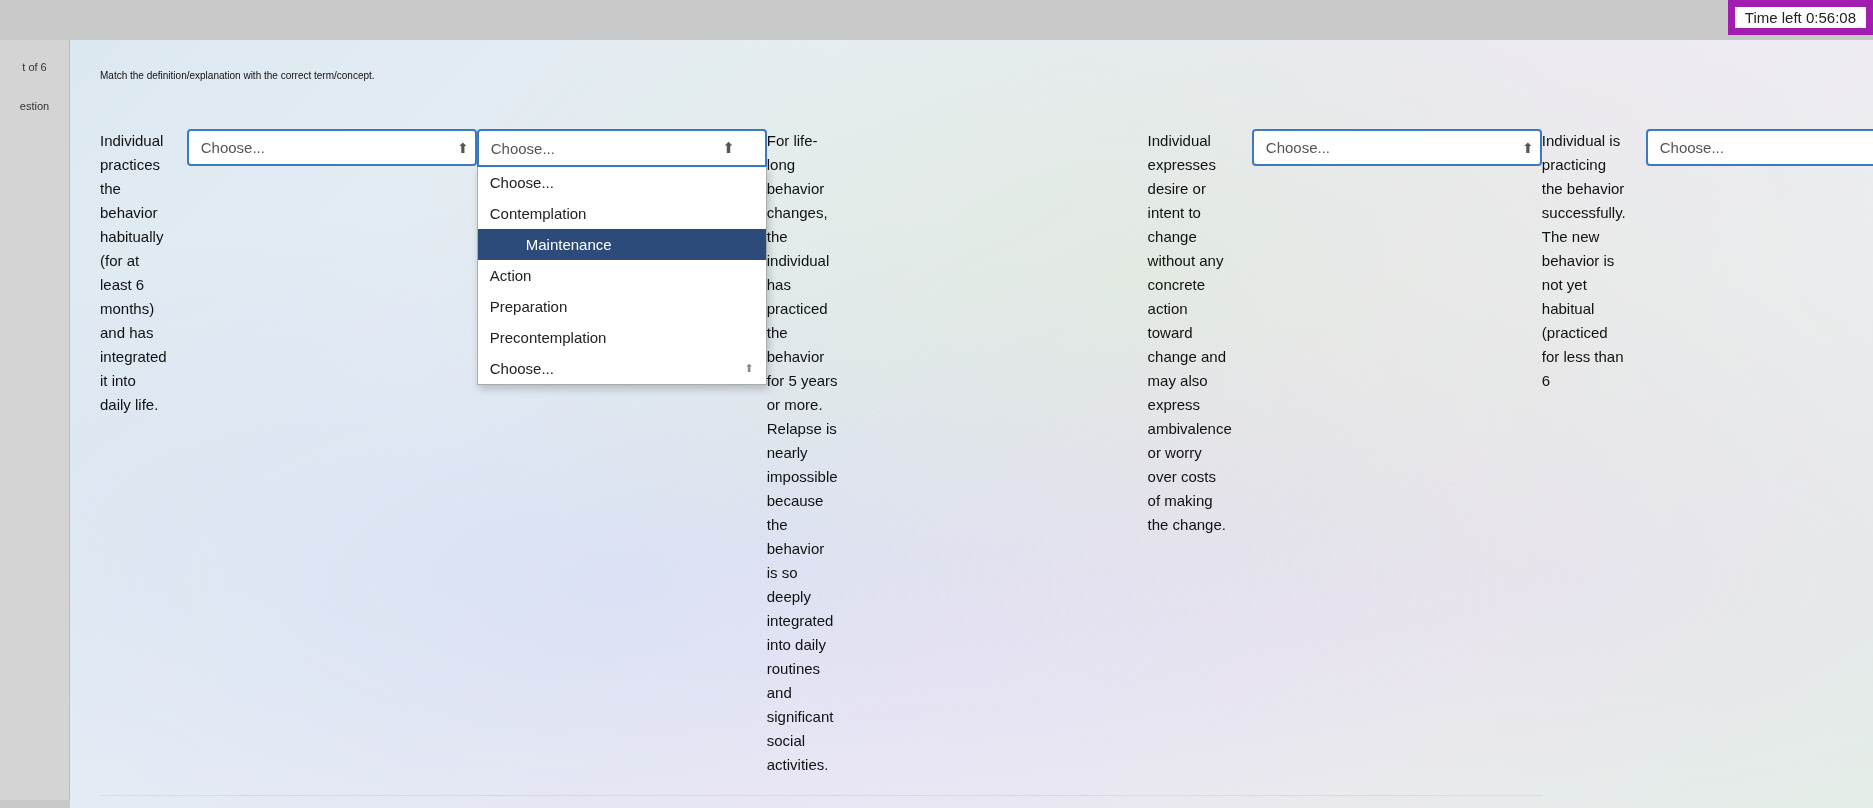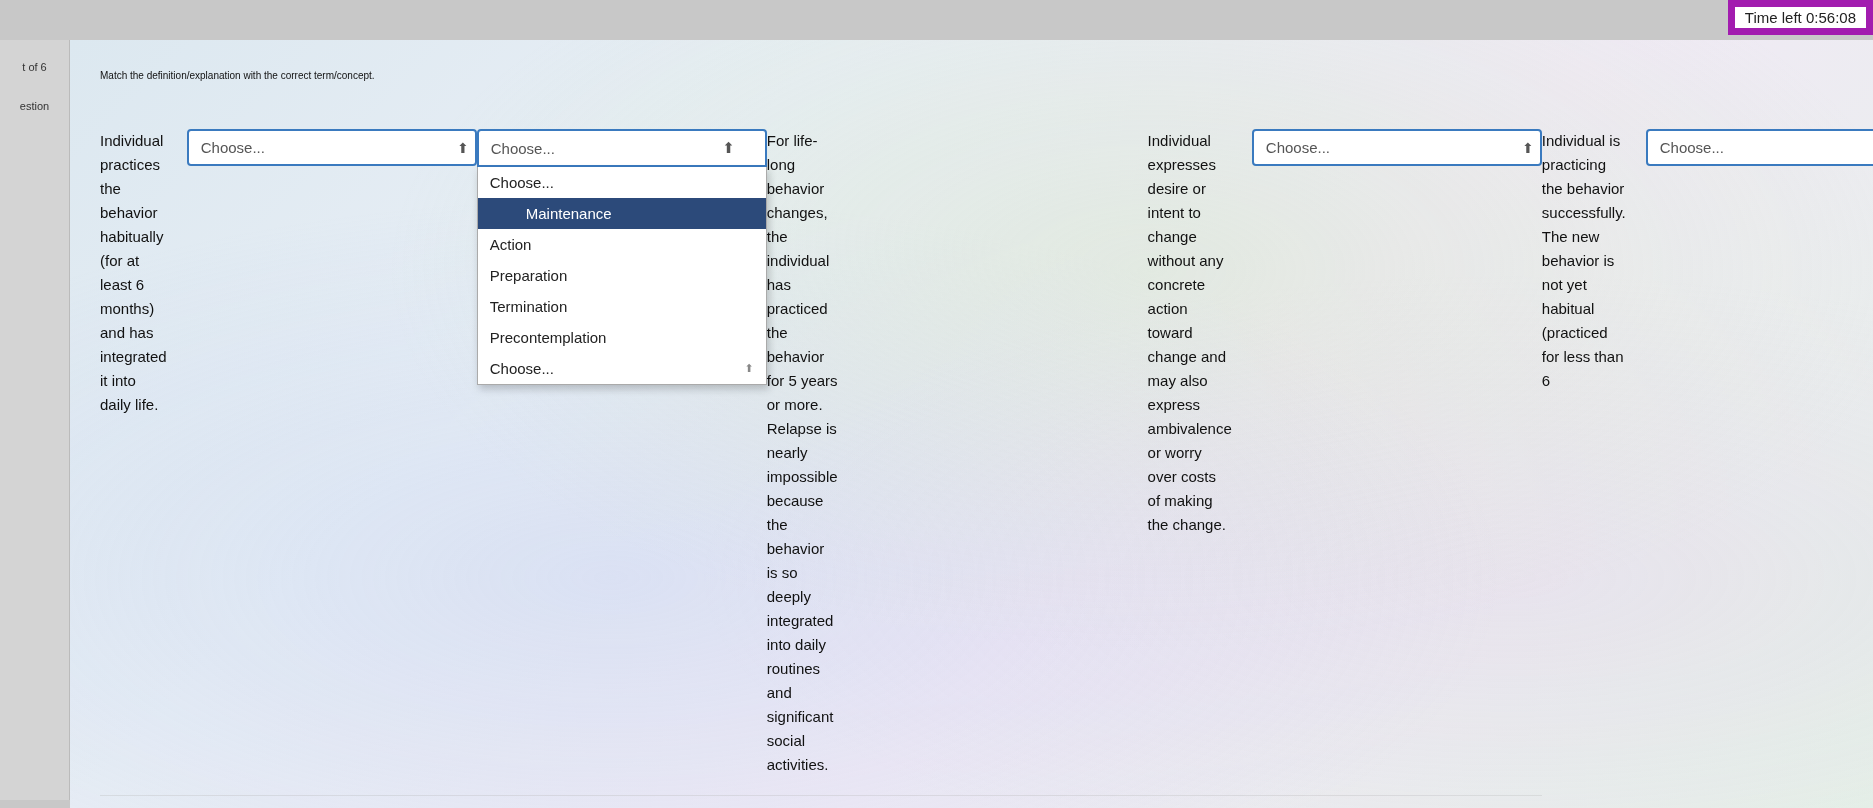--- a/index.html
+++ b/index.html
@@ -226,24 +226,24 @@
     </div>
 
     <div class="question-row" style="align-items: flex-start; position: relative;">
       <div class="dropdown-open-wrapper" style="position: relative; z-index: 500;">
         <div class="dropdown-trigger">
           <span>Choose...</span>
           <span>⬆</span>
         </div>
         <div class="dropdown-list">
           <div class="dropdown-list-item">Choose...</div>
+          <div class="dropdown-list-item">Contemplation</div>
           <div class="dropdown-list-item selected">Maintenance</div>
           <div class="dropdown-list-item">Action</div>
           <div class="dropdown-list-item">Preparation</div>
-          <div class="dropdown-list-item">Termination</div>
           <div class="dropdown-list-item">Precontemplation</div>
           <div class="dropdown-list-item last-choose">Choose...</div>
         </div>
       </div>
     </div>
 
 
     <div class="question-row">
       <div class="question-text">For life-long behavior changes, the individual has practiced the behavior for 5 years or more. Relapse is nearly impossible because the behavior is so deeply integrated into daily routines and significant social activities.</div>
       <div style="width:290px; flex-shrink:0;">

